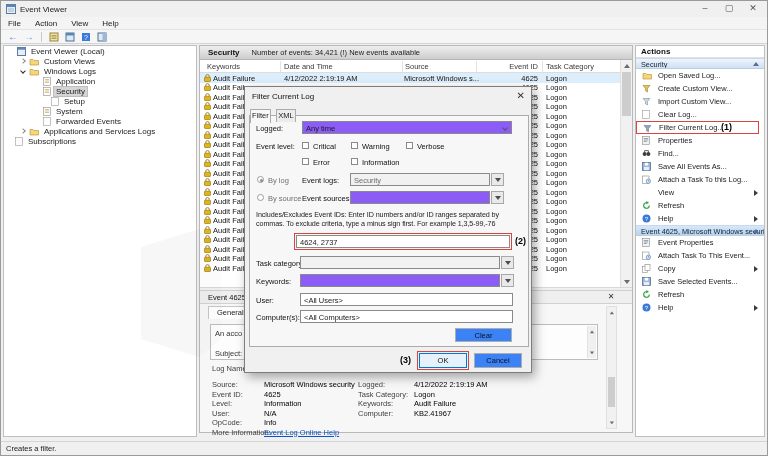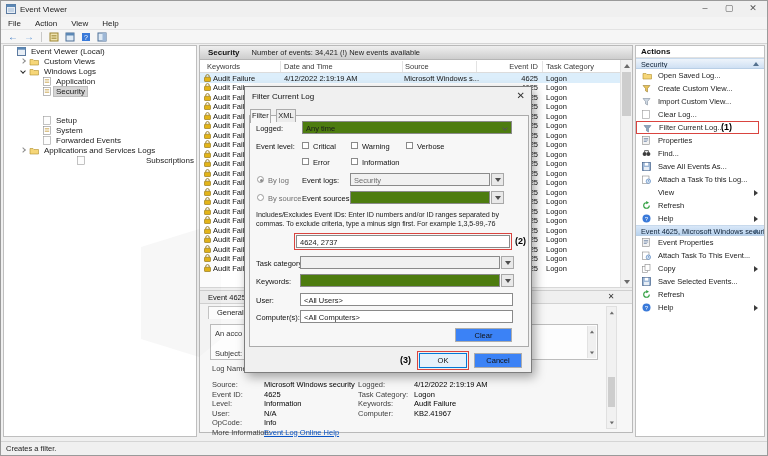--- a/index.html
+++ b/index.html
@@ -84,21 +84,21 @@
   
   .dialog{position:absolute;left:243px;top:85px;width:288px;height:287px;background:#f0f0f0;border:1px solid #7d7d7d;box-shadow:3px 4px 10px rgba(0,0,0,.35);z-index:100}
   .dlg-title{position:absolute;left:0;top:0;right:0;height:18px;font-size:8px;display:flex;align-items:center;padding-left:7px;color:#111}
   .dlg-close{position:absolute;right:6px;top:3px;font-size:10px;color:#333}
   .dtabs{position:absolute;left:5px;top:17px;height:12px;z-index:3}
   .dtab{display:inline-block;font-size:7.5px;padding:1px 1px 2px;border:1px solid #ababab;border-bottom:none;background:#ececec;margin-right:1px;color:#222}
   .dtab.active{background:#f7f7f7;padding-bottom:3px}
   .tabpage{position:absolute;left:4px;top:28px;width:280px;height:232px;background:#f7f7f7;border:1px solid #ababab}
   .dl{position:absolute;font-size:7.5px;color:#111;white-space:nowrap}
   .dl.dis{color:#6e6e6e}
-  .combo{position:absolute;height:13px;background:#4d7c0f;border:1px solid #8a8a8a;font-size:7.5px;padding:1.5px 3px;white-space:nowrap}
+  .combo{position:absolute;height:13px;background:#8b5cf6;border:1px solid #8a8a8a;font-size:7.5px;padding:1.5px 3px;white-space:nowrap}
   .combo.dis{background:#f1f1f1;color:#6e6e6e}
   .combo .chevdn{position:absolute;right:4px;top:4px;width:4px;height:4px;border:solid #555;border-width:0 1px 1px 0;transform:rotate(45deg)}
   .ddbtn{position:absolute;width:13px;height:13px;background:#e9e9e9;border:1px solid #a8a8a8;display:flex;align-items:center;justify-content:center}
   .ddbtn .tri-down{border-left-width:3px;border-right-width:3px;border-top-width:4px;border-top-color:#4d4d4d}
   .cbx{position:absolute;width:7px;height:7px;border:1px solid #8a8a8a;background:#fff}
   .rdo{position:absolute;width:7px;height:7px;border:1px solid #9a9a9a;border-radius:50%;background:#fff}
   .rdo.on::after{content:"";position:absolute;left:1.5px;top:1.5px;width:3px;height:3px;border-radius:50%;background:#8b8b8b}
   .tbx{position:absolute;height:13px;background:#fff;border:1px solid #8a8a8a;font-size:7.5px;padding:1.5px 3px;white-space:nowrap;overflow:hidden}
   .includes{position:absolute;left:6px;top:94px;width:272px;font-size:7.2px;line-height:9px;color:#1c1c1c;letter-spacing:-0.1px}
   .redbox{position:absolute;border:1px solid #d9443f}
@@ -187,21 +187,21 @@
         <span class="tlabel">Application</span>
       </div>
       <div class="tree-row" style="padding-left: 30px;">
         <span class="chev n"></span>
         <span class="ticon"><svg width="8" height="9">
             <rect x="0.5" y="0.5" width="7" height="8" fill="#fff" stroke="#8a8a8a" stroke-width="0.6"></rect>
             <path d="M1.8 2.5h4.4M1.8 4h4.4M1.8 5.5h4.4" stroke="#c59a3a" stroke-width="0.6"></path>
           </svg></span>
         <span class="tlabel sel">Security</span>
       </div>
-      <div class="tree-row" style="padding-left: 30px; margin-top: 19px;">
+      <div class="tree-row" style="padding-left: 38px;">
         <span class="chev n"></span>
         <span class="ticon"><svg width="8" height="9">
             <rect x="0.5" y="0.5" width="7" height="8" fill="#fdfdfd" stroke="#9a9a9a" stroke-width="0.6"></rect>
           </svg></span>
         <span class="tlabel">Setup</span>
       </div>
       <div class="tree-row" style="padding-left: 30px;">
         <span class="chev n"></span>
         <span class="ticon"><svg width="8" height="9">
             <rect x="0.5" y="0.5" width="7" height="8" fill="#fff" stroke="#8a8a8a" stroke-width="0.6"></rect>
@@ -216,21 +216,21 @@
           </svg></span>
         <span class="tlabel">Forwarded Events</span>
       </div>
       <div class="tree-row" style="padding-left: 17px;">
         <span class="chev c"></span>
         <span class="ticon"><svg width="10" height="9">
             <path d="M1 2.5h3l1 1h4.5V8H1z" fill="#f6d678" stroke="#b08f2e" stroke-width="0.6"></path>
           </svg></span>
         <span class="tlabel">Applications and Services Logs</span>
       </div>
-      <div class="tree-row" style="padding-left: 9px; justify-content: space-between;">
+      <div class="tree-row" style="padding-left: 2px;">
         <span class="chev n"></span>
         <span class="ticon"><svg width="8" height="9">
             <rect x="0.5" y="0.5" width="7" height="8" fill="#fdfdfd" stroke="#9a9a9a" stroke-width="0.6"></rect>
           </svg></span>
         <span class="tlabel">Subscriptions</span>
       </div>
     </div>
 
   <div class="center">
     <div class="result-header">

